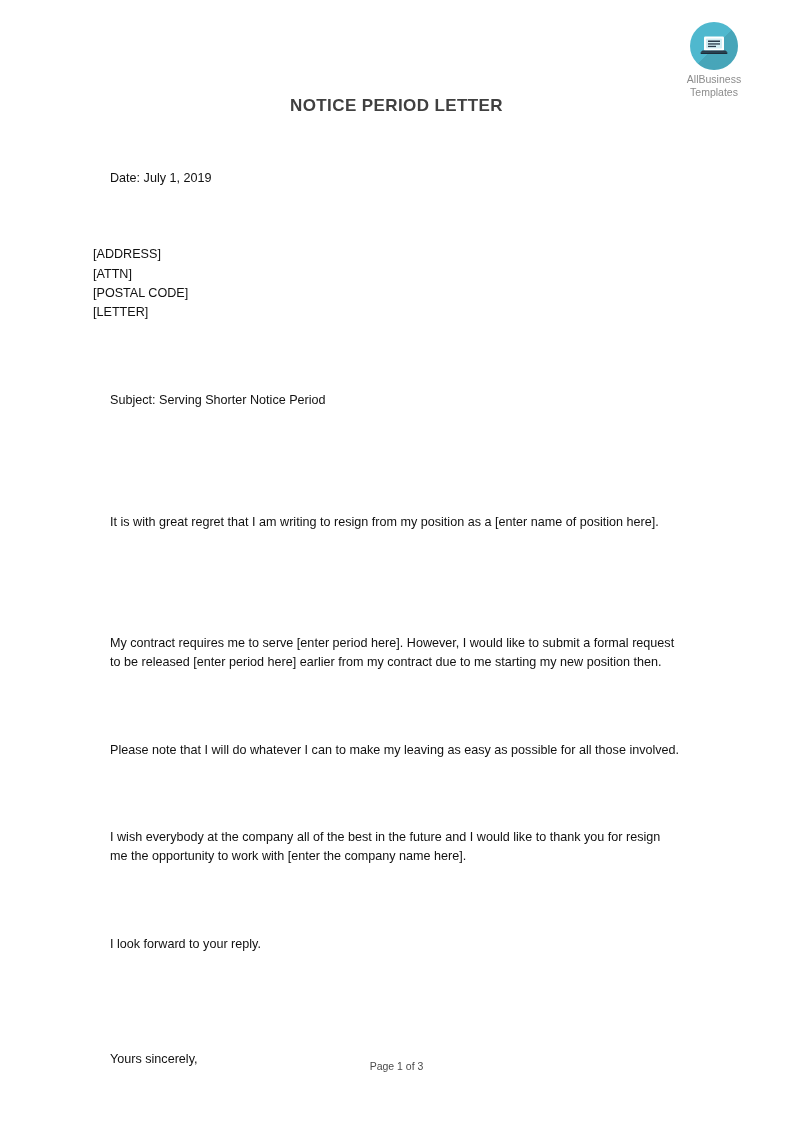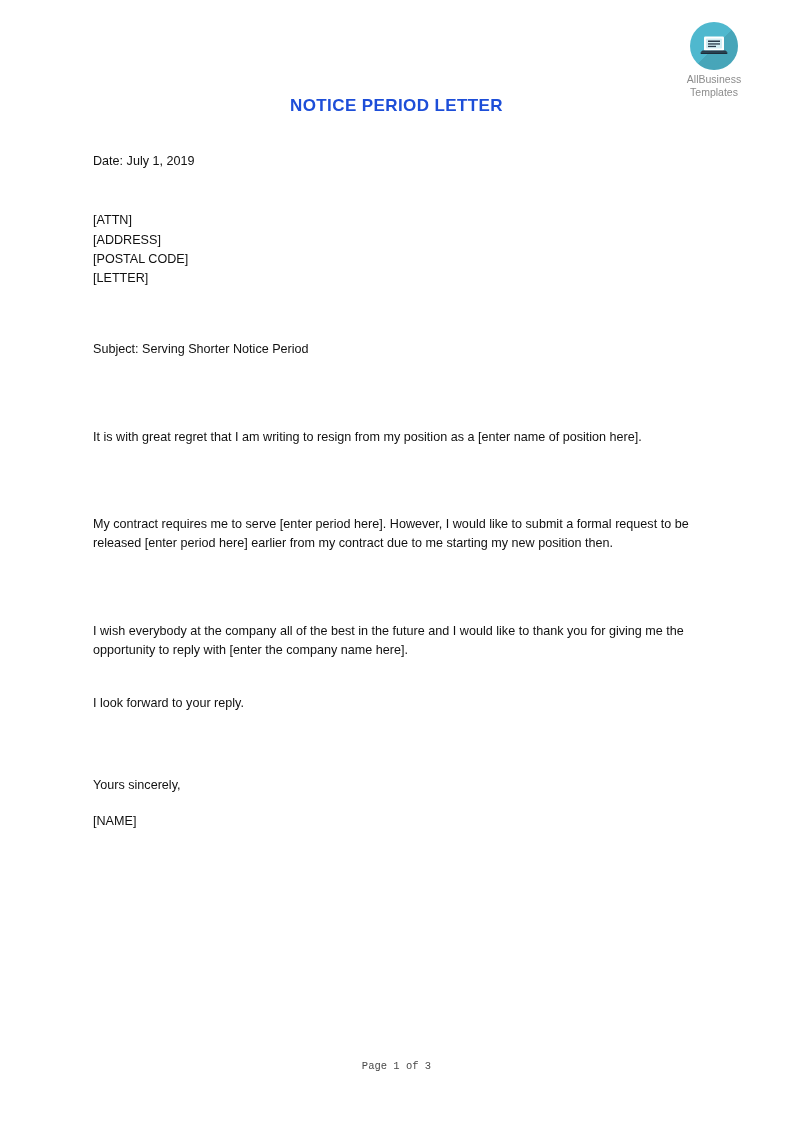--- a/index.html
+++ b/index.html
@@ -65,54 +65,53 @@
   
   .doc-title {
     position: absolute;
     top: 96px;
     left: 0;
     width: 793px;
     text-align: center;
     font-size: 17px;
     font-weight: bold;
     letter-spacing: 0.4px;
-    color: #1d4ed8;
+    color: #404040;
   }
 
   
   .body-area {
     position: absolute;
     left: 93px;
     top: 152px;
     width: 604px;
     font-size: 12.6px;
     line-height: 19.3px;
     color: #111111;
   }
-  .blk { margin: 0; }
+  .blk { margin: 17px; }
   .gap-addr   { height: 40px; }
   .gap-subj   { height: 52px; }
   .gap-greet  { height: 34px; }
   .gap-p      { height: 34px; }
   .gap-close1 { height: 62px; }
   .gap-close2 { height: 17px; }
 
   .addr-line { margin: 0; }
   .subject-label { font-weight: normal; }
 
   
   .page-footer {
     position: absolute;
     left: 0;
     top: 1060px;
     width: 793px;
     text-align: center;
     font-size: 10.5px;
     color: #4a4a4a;
-    font-family: Liberation Mono, monospace;
   }
 </style>
 </head>
 <body>
 
 <div class="page">
 
   <div class="logo-block">
     <div class="logo-circle">
       <div class="shadow-wedge"></div>
@@ -134,45 +133,46 @@
 
   <div class="doc-title">NOTICE PERIOD LETTER</div>
 
   <div class="body-area">
 
     <p class="blk">Date: July 1, 2019</p>
 
     <div class="gap-addr"></div>
 
     <div>
+      <p class="addr-line">[ADDRESS]</p>
       <p class="addr-line">[ATTN]</p>
-      <p class="addr-line">[ADDRESS]</p>
       <p class="addr-line">[POSTAL CODE]</p>
       <p class="addr-line">[LETTER]</p>
     </div>
 
     <div class="gap-subj"></div>
 
     <p class="blk"><span class="subject-label">Subject:</span> <span>Serving Shorter Notice Period</span></p>
 
     <div class="gap-greet"></div>
 
 
     <div class="gap-p"></div>
     <p class="blk">It is with great regret that I am writing to resign from my position as a [enter name of position here].</p>
 
     <div class="gap-p"></div>
 
     <div class="gap-p"></div>
     <p class="blk">My contract requires me to serve [enter period here]. However, I would like to submit a formal request to be released [enter period here] earlier from my contract due to me starting my new position then.</p>
 
     <div class="gap-p"></div>
+    <p class="blk">Please note that I will do whatever I can to make my leaving as easy as possible for all those involved.</p>
 
     <div class="gap-p"></div>
-    <p class="blk">I wish everybody at the company all of the best in the future and I would like to thank you for giving me the opportunity to reply with [enter the company name here].</p>
+    <p class="blk">I wish everybody at the company all of the best in the future and I would like to thank you for resign me the opportunity to work with [enter the company name here].</p>
 
     <div class="gap-p"></div>
     <p class="blk">I look forward to your reply.</p>
 
     <div class="gap-close1"></div>
     <p class="blk">Yours sincerely,</p>
 
     <div class="gap-close2"></div>
     <p class="blk">[NAME]</p>
 

